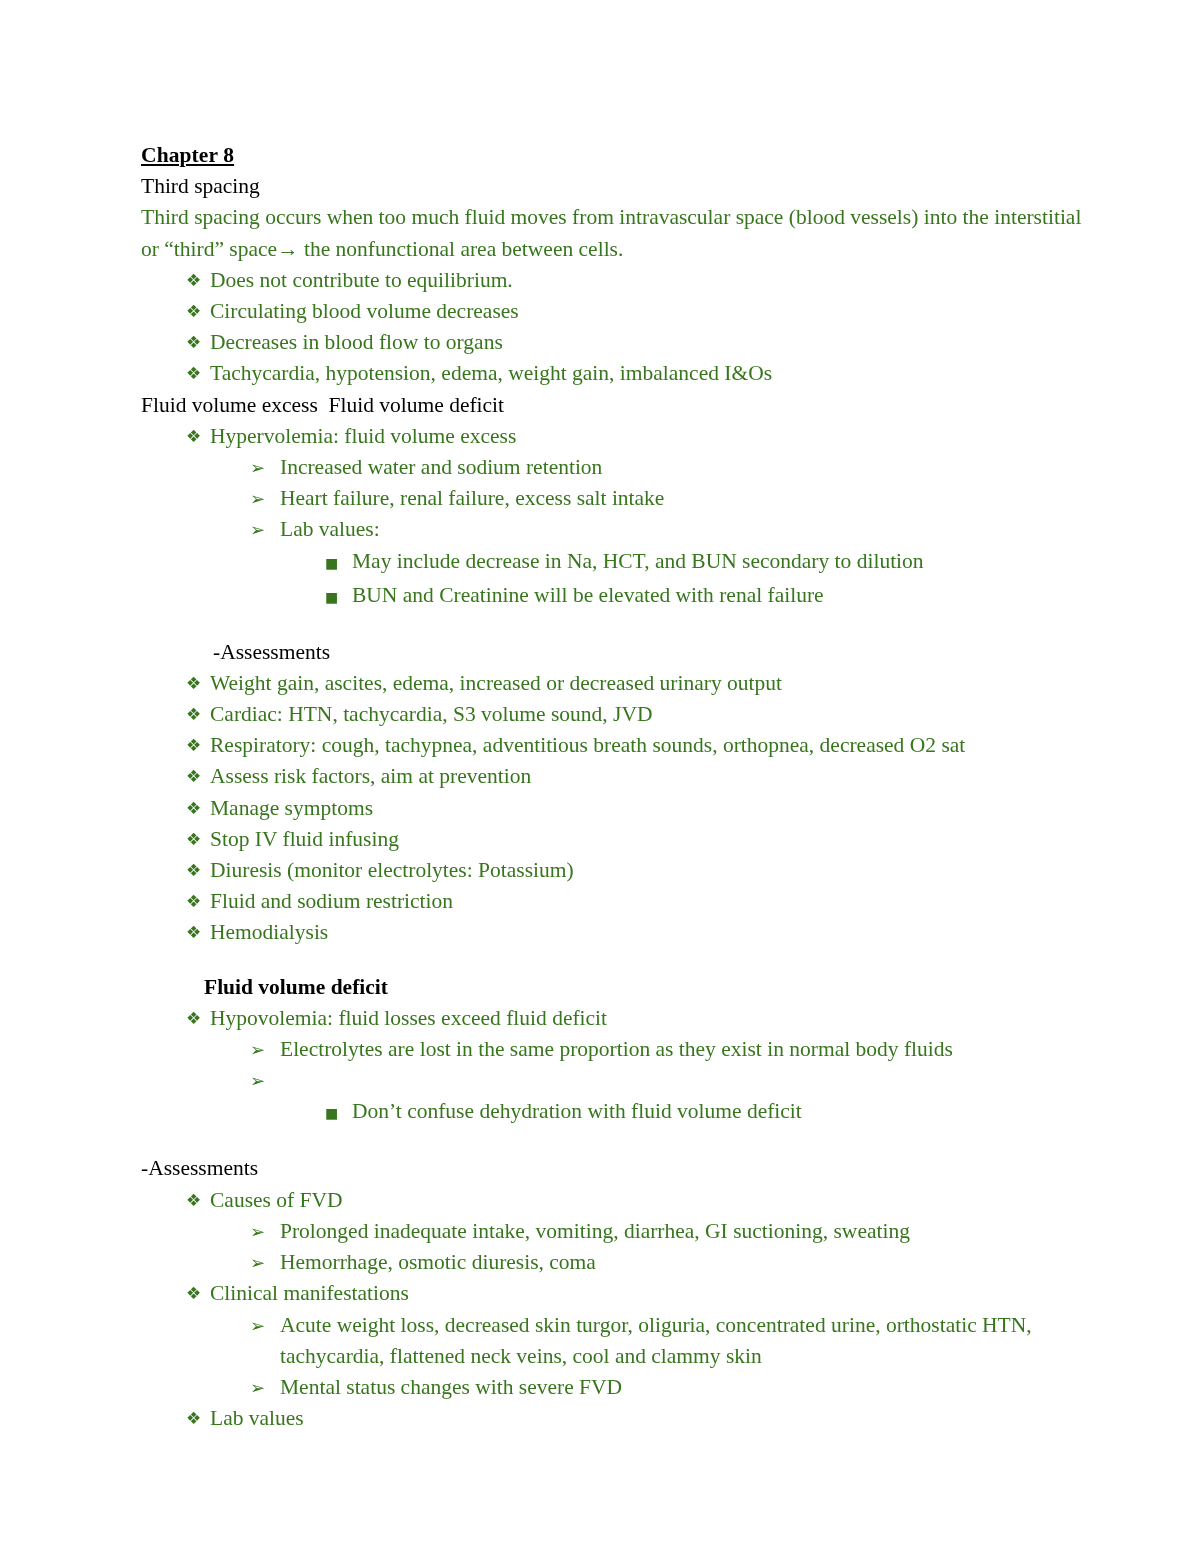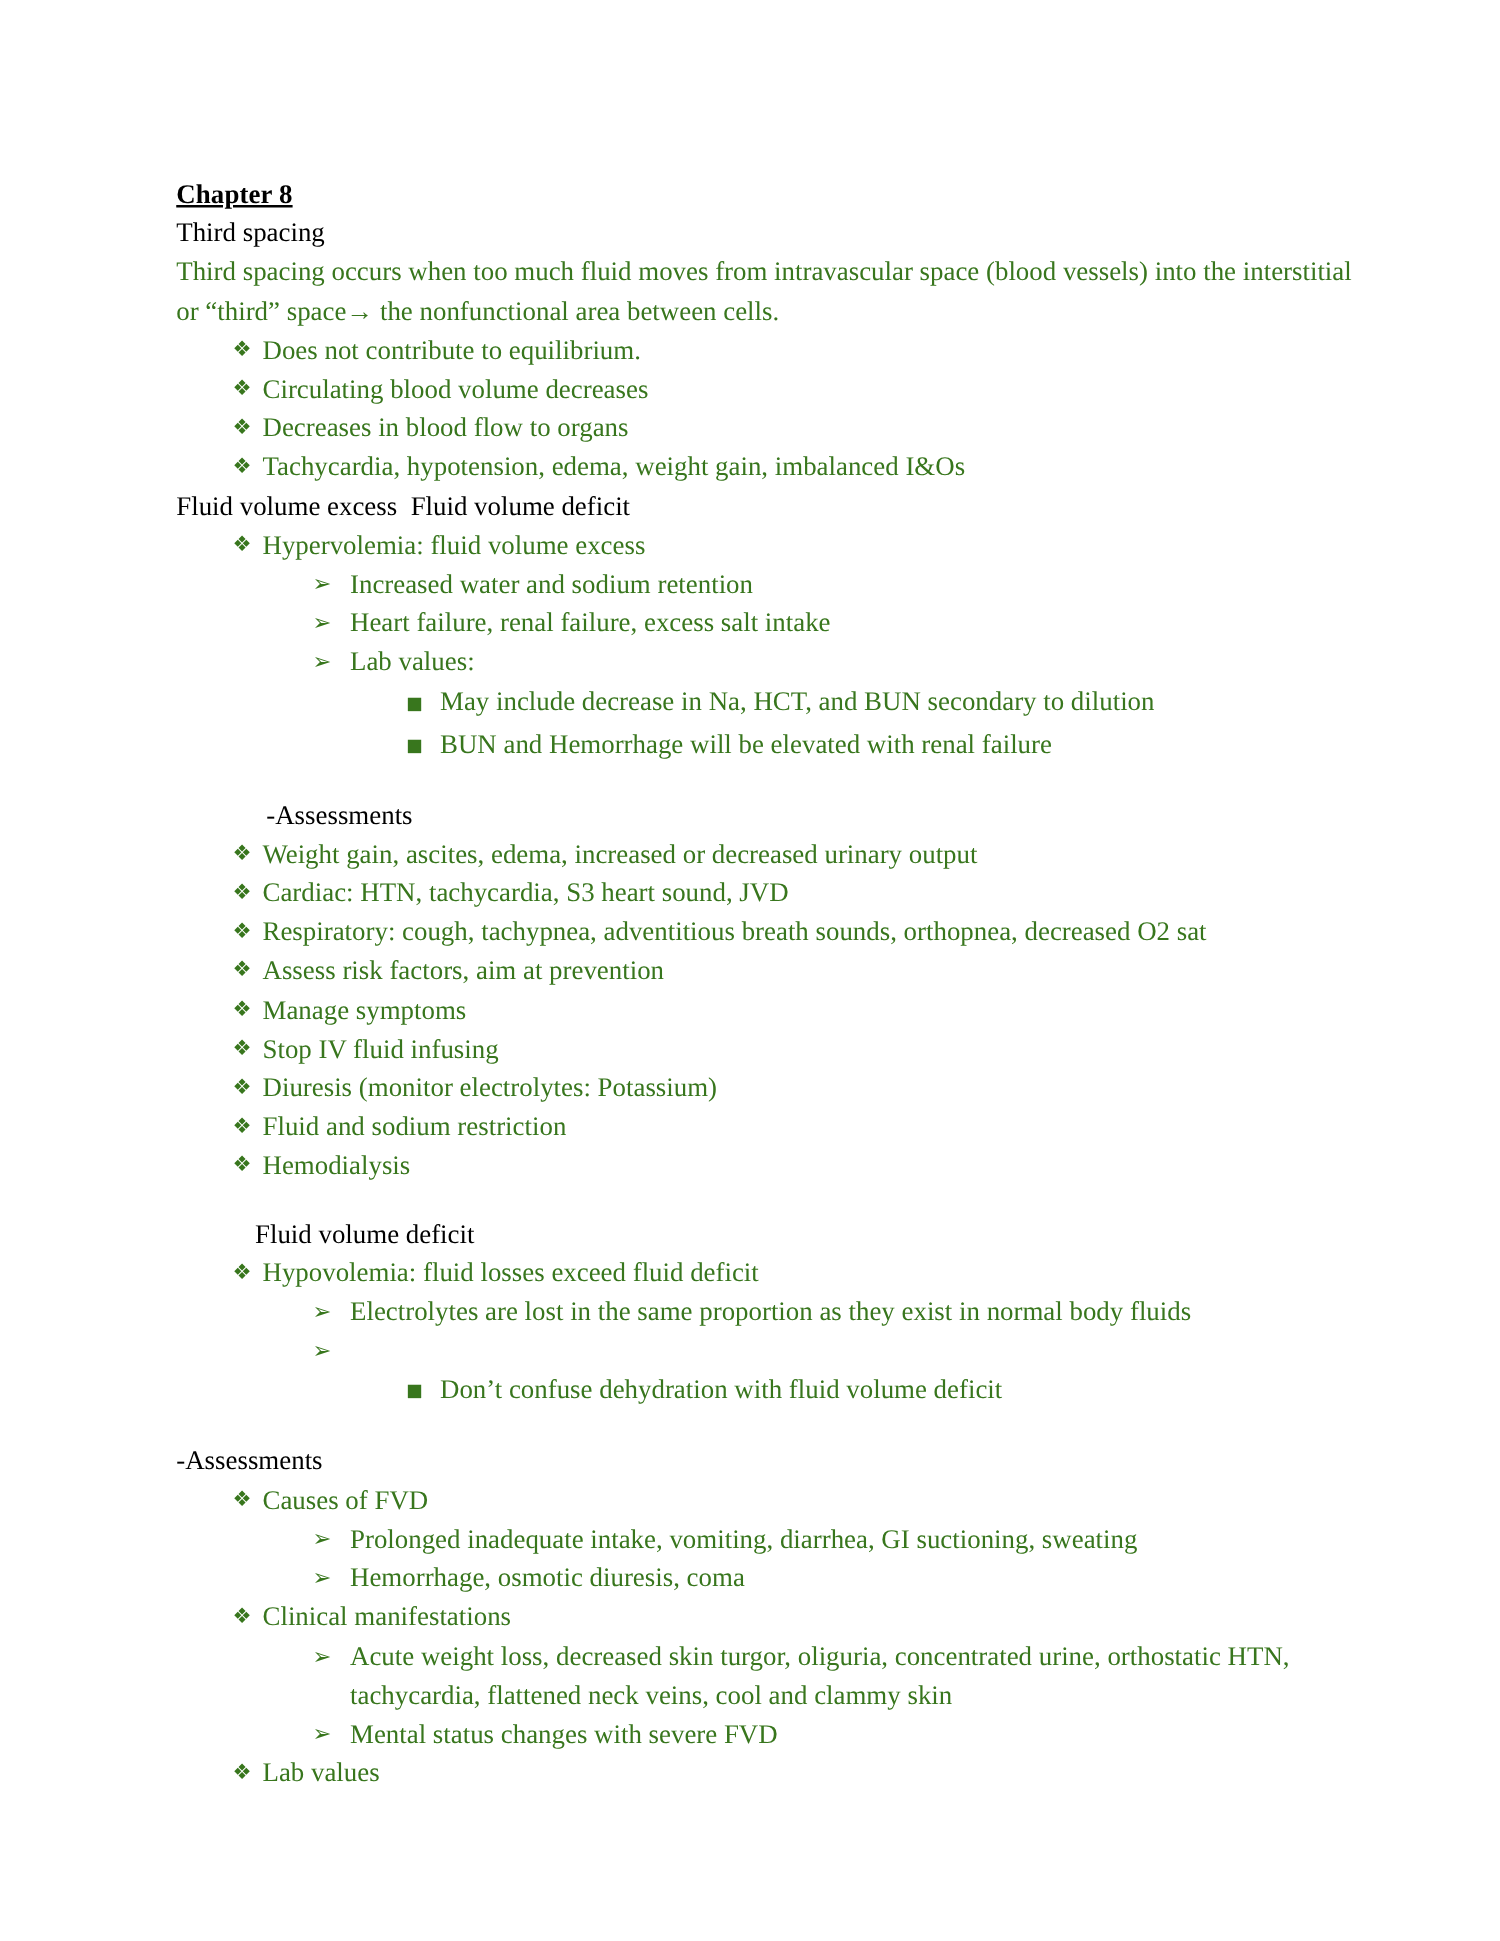--- a/index.html
+++ b/index.html
@@ -72,21 +72,21 @@
   .lvl3 { padding-left: 184px; }
   .lvl3 .bullet { width: 27px; font-size: 14px; line-height: 34px; }
 
   
   .subhead {
     color: #000000;
     white-space: pre-wrap;
     margin-top: 23px;
   }
   .ind-72  { padding-left: 72px; }
-  .ind-63  { padding-left: 63px; }
+  .ind-63  { padding-left: 63px; font-weight: bold; }
   .ind-0   { padding-left: 0px; }
 </style>
 </head>
 <body>
 
 <div class="page">
   <div class="doc-body" id="doc-body">
       <div class="line title">Chapter 8</div>
       <div class="line black">Third spacing</div>
       <div class="line green">Third spacing occurs when too much fluid moves from intravascular space (blood vessels) into the interstitial or “third” space→ the nonfunctional area between cells.</div>
@@ -122,30 +122,30 @@
       <div class="row lvl2">
         <span class="bullet">➢</span>
         <span class="txt">Lab values:</span>
       </div>
       <div class="row lvl3">
         <span class="bullet">■</span>
         <span class="txt">May include decrease in Na, HCT, and BUN secondary to dilution</span>
       </div>
       <div class="row lvl3">
         <span class="bullet">■</span>
-        <span class="txt">BUN and Hemorrhage will be elevated with renal failure</span>
+        <span class="txt">BUN and Creatinine will be elevated with renal failure</span>
       </div>
       <div class="line subhead ind-72" style="padding-left: 72px;">-Assessments</div>
       <div class="row lvl1">
         <span class="bullet">❖</span>
         <span class="txt">Weight gain, ascites, edema, increased or decreased urinary output</span>
       </div>
       <div class="row lvl1">
         <span class="bullet">❖</span>
-        <span class="txt">Cardiac: HTN, tachycardia, S3 heart sound, JVD</span>
+        <span class="txt">Cardiac: HTN, tachycardia, S3 volume sound, JVD</span>
       </div>
       <div class="row lvl1">
         <span class="bullet">❖</span>
         <span class="txt">Respiratory: cough, tachypnea, adventitious breath sounds, orthopnea, decreased O2 sat</span>
       </div>
       <div class="row lvl1">
         <span class="bullet">❖</span>
         <span class="txt">Assess risk factors, aim at prevention</span>
       </div>
       <div class="row lvl1">

